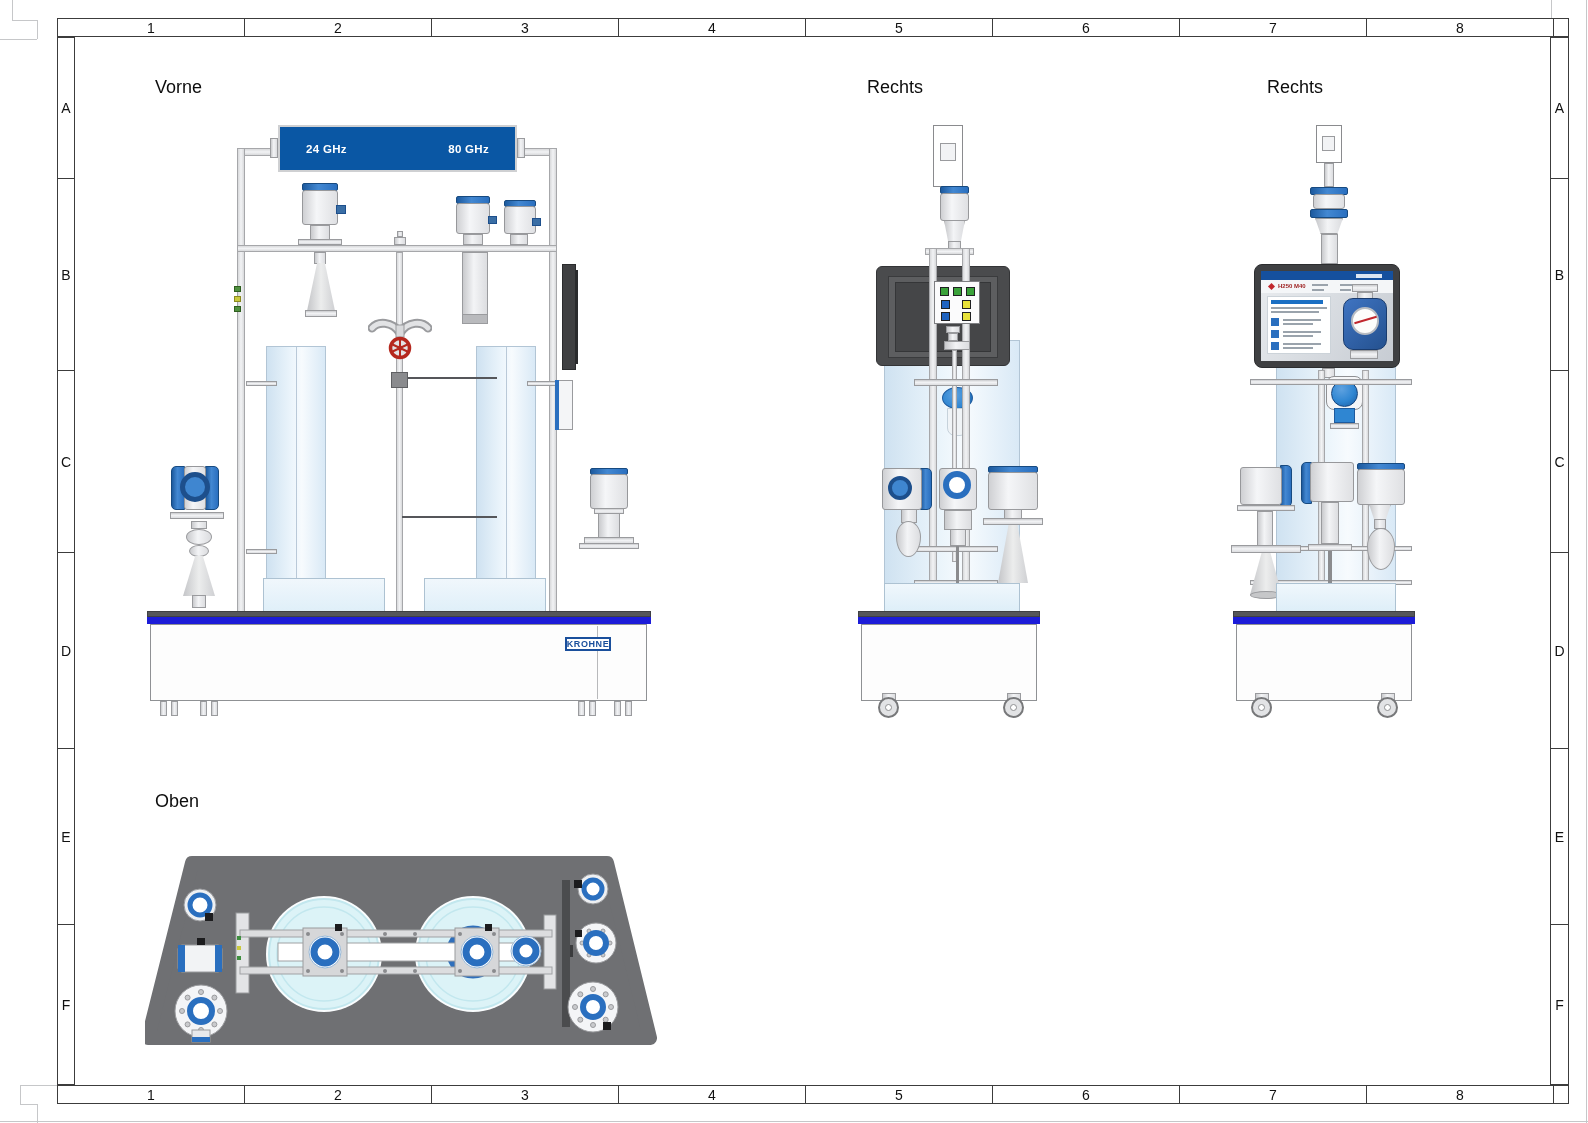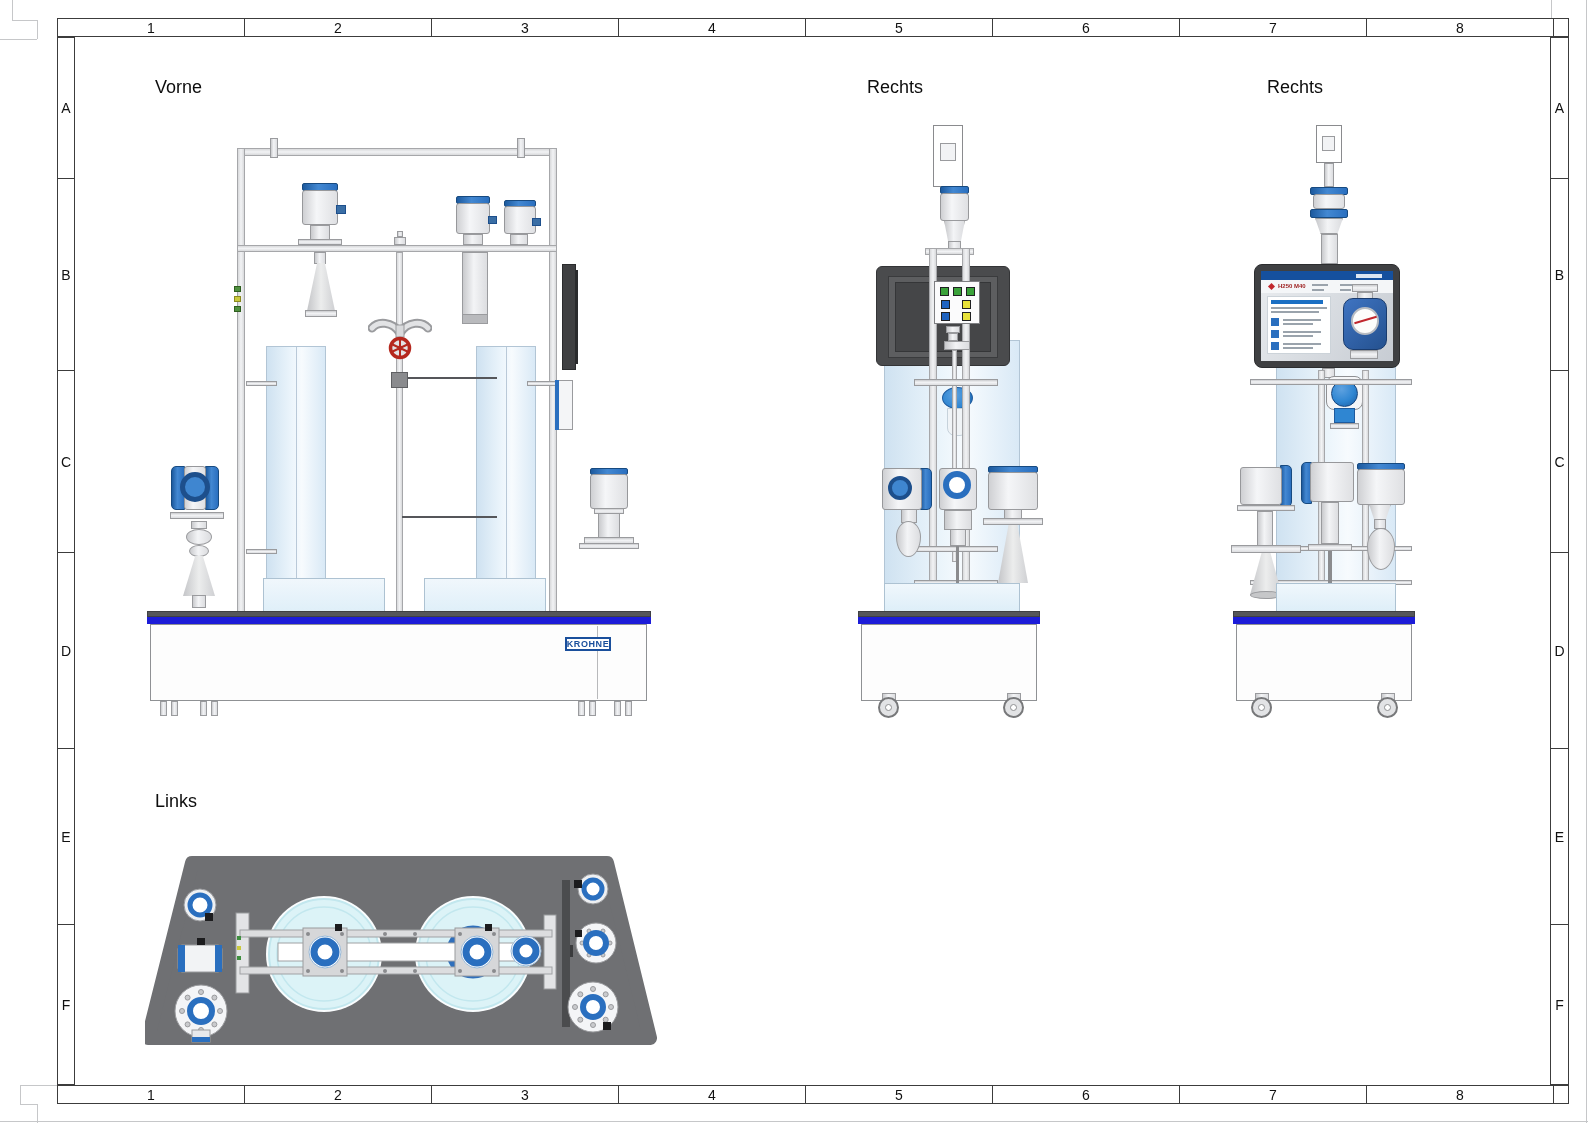--- a/index.html
+++ b/index.html
@@ -107,20 +107,24 @@
   <div class="v framev" style="left:237px;top:148px;width:320px;height:8px"></div>
   <div class="v frame" style="left:237px;top:148px;width:8px;height:469px"></div>
   <div class="v frame" style="left:549px;top:148px;width:8px;height:469px"></div>
   <div class="v framev" style="left:237px;top:245px;width:320px;height:7px"></div>
   <div class="v" style="left:234px;top:286px;width:7px;height:6px;background:#4f8f3f;border:1px solid #2e5e1e"></div>
   <div class="v" style="left:234px;top:296px;width:7px;height:6px;background:#c9c93e;border:1px solid #8a8a1e"></div>
   <div class="v" style="left:234px;top:306px;width:7px;height:6px;background:#4f8f3f;border:1px solid #2e5e1e"></div>
 
   <div class="v metal" style="left:270px;top:138px;width:8px;height:20px"></div>
   <div class="v metal" style="left:517px;top:138px;width:8px;height:20px"></div>
+  <div class="v banner" style="left:278px;top:125px;width:239px;height:47px">
+    <span>24 GHz</span>
+    <span>80 GHz</span>
+  </div>
 
   <div class="v blue" style="left:302px;top:183px;width:36px;height:8px"></div>
   <div class="v sensor" style="left:302px;top:190px;width:36px;height:35px"></div>
   <div class="v" style="left:336px;top:205px;width:10px;height:9px;background:#3a6ea5;border:1px solid #1d4f8c"></div>
   <div class="v metal" style="left:310px;top:225px;width:20px;height:15px"></div>
   <div class="v metalv" style="left:298px;top:239px;width:44px;height:6px"></div>
   <div class="v metal" style="left:314px;top:252px;width:12px;height:12px"></div>
   <div class="v cone" style="left:307px;top:263px;width:28px;height:48px;clip-path:polygon(36% 0,64% 0,100% 100%,0 100%)"></div>
   <div class="v metalv" style="left:305px;top:310px;width:32px;height:7px"></div>
 
@@ -356,21 +360,21 @@
   <div class="v strip" style="left:1233px;top:611px;width:182px;height:6px"></div>
   <div class="v bstripe" style="left:1233px;top:617px;width:182px;height:7px"></div>
   <div class="v cab" style="left:1236px;top:624px;width:176px;height:77px"></div>
   <div class="v metal" style="left:1255px;top:693px;width:14px;height:9px"></div>
   <div class="v ring" style="left:1251px;top:697px;width:21px;height:21px;background:#e2e3e5;border:2px solid #77787a"></div>
   <div class="v ring" style="left:1258px;top:704px;width:7px;height:7px;background:#fff;border:1px solid #8f9092"></div>
   <div class="v metal" style="left:1381px;top:693px;width:14px;height:9px"></div>
   <div class="v ring" style="left:1377px;top:697px;width:21px;height:21px;background:#e2e3e5;border:2px solid #77787a"></div>
   <div class="v ring" style="left:1384px;top:704px;width:7px;height:7px;background:#fff;border:1px solid #8f9092"></div>
 
-  <div class="v title" style="left:155px;top:791px">Links</div>
+  <div class="v title" style="left:155px;top:791px">Oben</div>
 
   <svg class="v" style="left:145px;top:850px" width="512" height="198" viewBox="0 0 512 198">
     <path d="M47,13 H462 L505,188 H3 Z" fill="#6f7073" stroke="#6f7073" stroke-width="14" stroke-linejoin="round"></path>
     <g>
       <circle cx="179" cy="104" r="58" fill="#fafdfe"></circle>
       <circle cx="179" cy="104" r="55" fill="#dcf3f7" stroke="#c2e7ee" stroke-width="2"></circle>
       <circle cx="179" cy="104" r="47" fill="none" stroke="#c2e7ee" stroke-width="1.5"></circle>
     </g>
     <g>
       <circle cx="328" cy="104" r="58" fill="#fafdfe"></circle>

